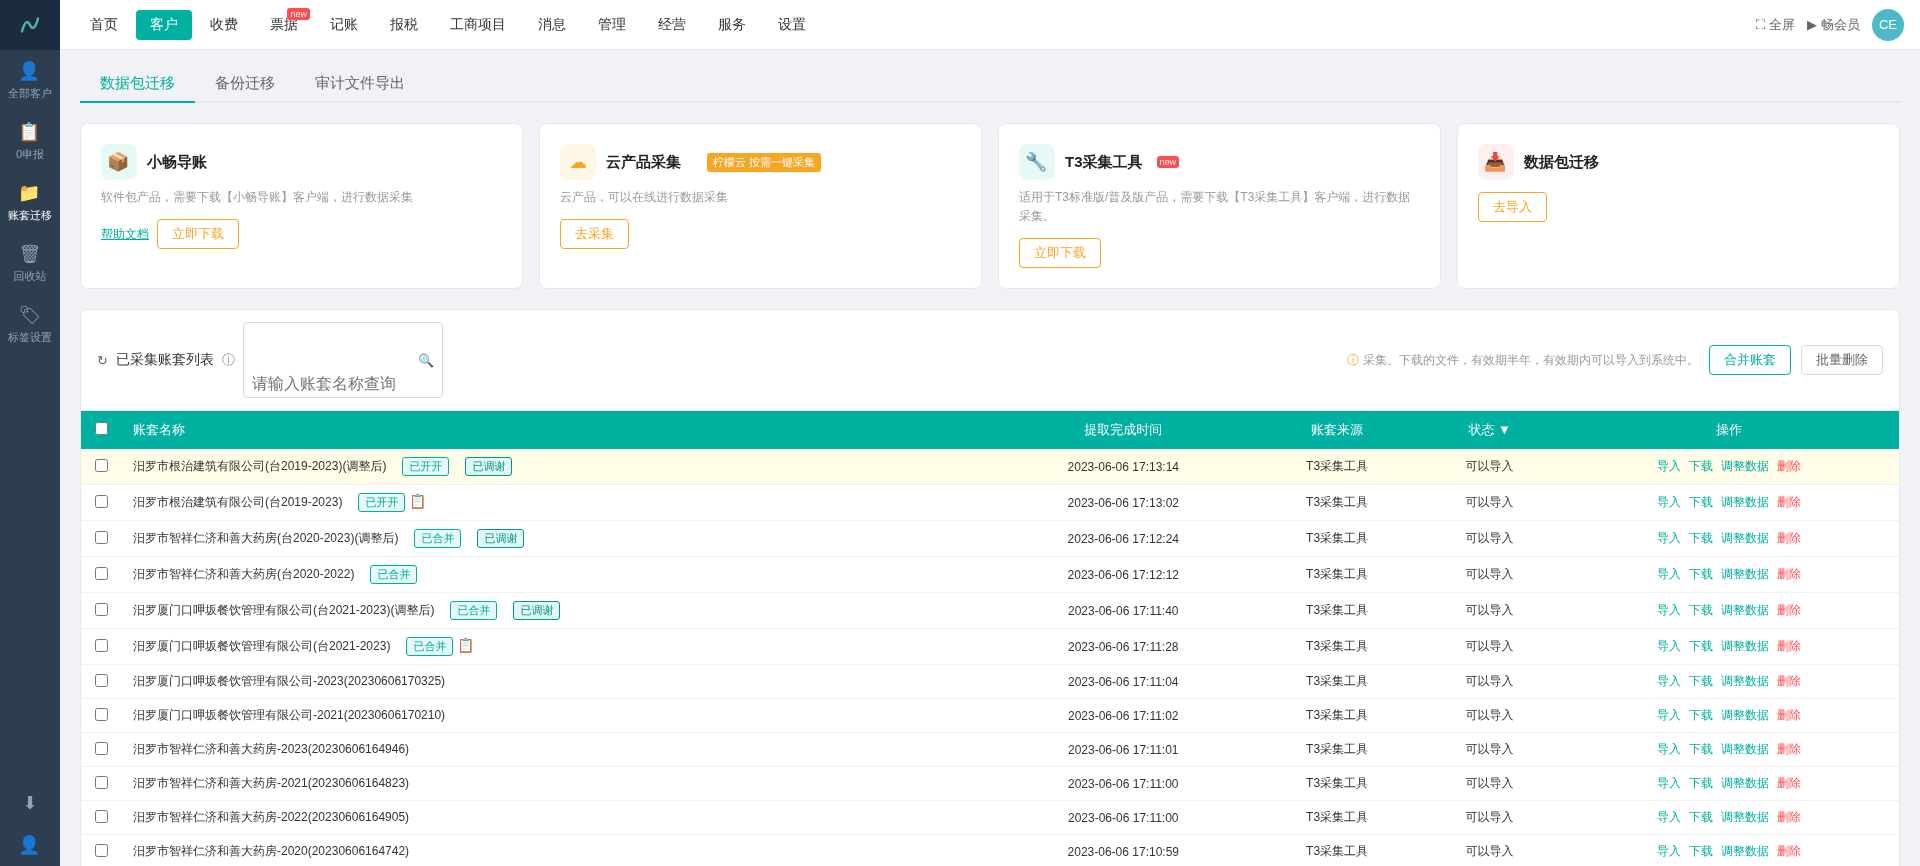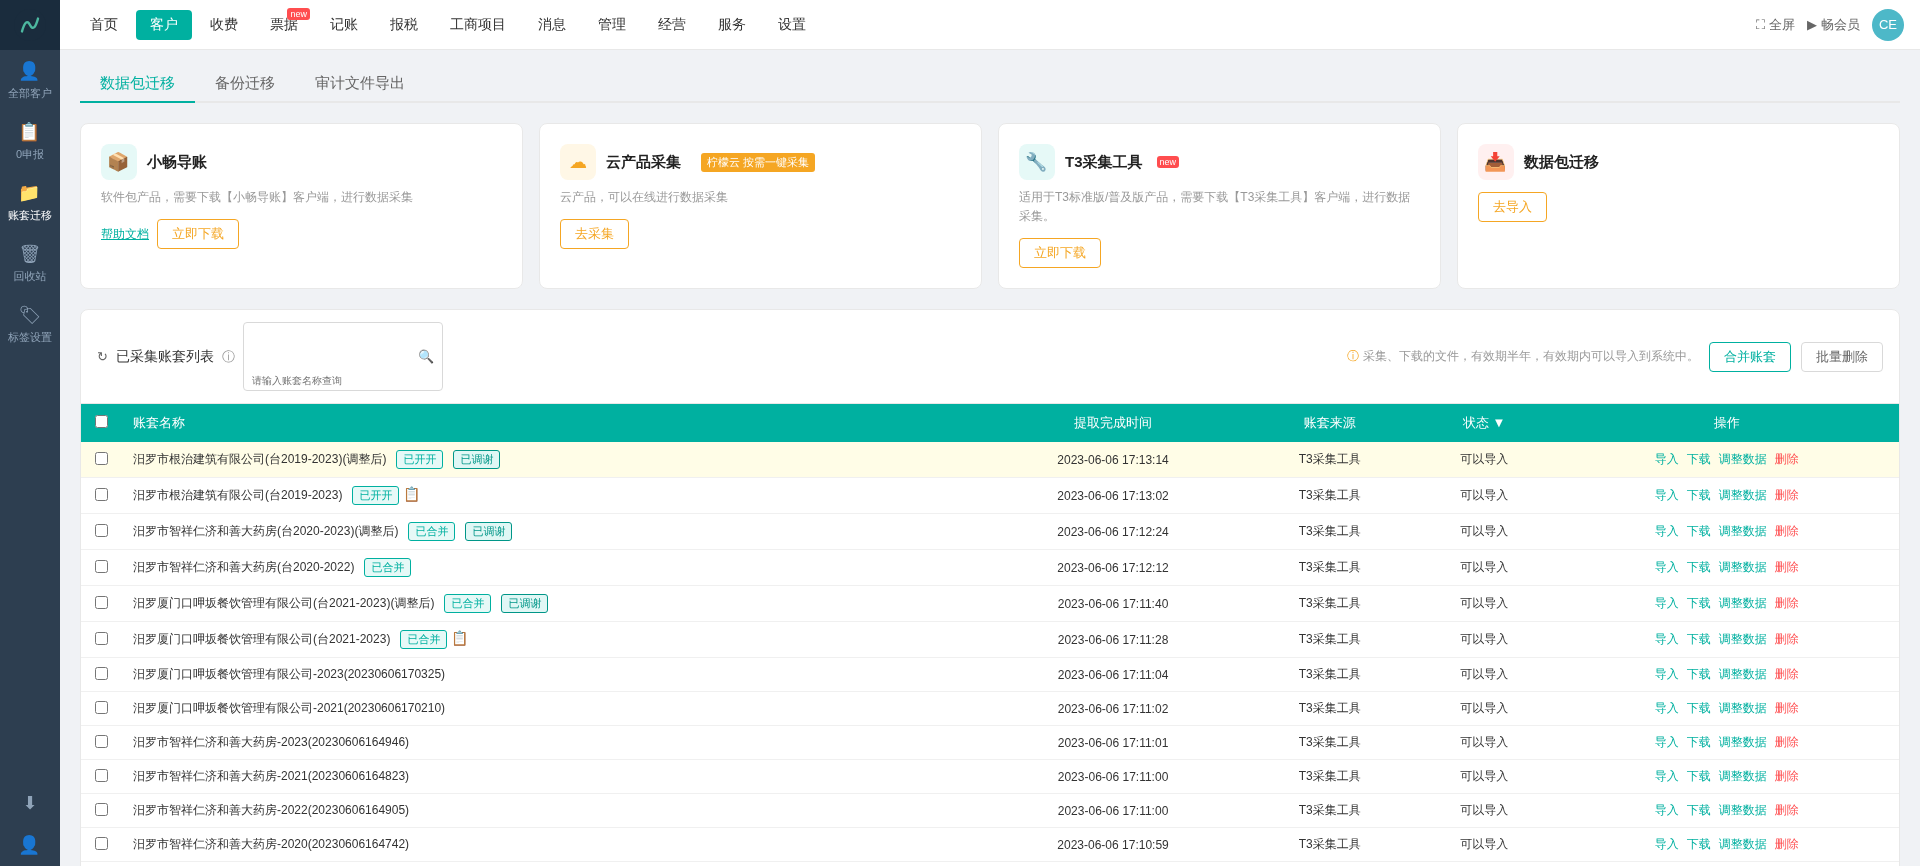--- a/index.html
+++ b/index.html
@@ -208,21 +208,21 @@
     .search-input-wrap {
       display: flex;
       align-items: center;
       border: 1px solid #d9d9d9;
       border-radius: 4px;
       padding: 4px 8px;
       gap: 6px;
       background: #fff;
     }
     .search-input-wrap input {
-      border: none; outline: none; font-size: 10px; width: 160px; color: #ec4899; margin-top: 48px;
+      border: none; outline: none; font-size: 16px; width: 160px; color: #ec4899; margin-top: 48px;
     }
     .list-header-right {
       display: flex;
       align-items: center;
       gap: 10px;
     }
     .hint-text { font-size: 12px; color: #999; display: flex; align-items: center; gap: 4px; }
     .btn-merge {
       padding: 5px 14px;
       border-radius: 4px;
@@ -269,21 +269,21 @@
       color: #333;
       text-align: center;
     }
     tbody td:nth-child(2) { text-align: left; }
     .tag {
       display: inline-flex;
       align-items: center;
       padding: 1px 6px;
       border-radius: 3px;
       font-size: 11px;
-      margin-left: 10px;
+      margin-left: 16px;
     }
     .tag.green { background: #e6f9f7; color: #00b0a0; border: 1px solid #00b0a0; }
     .tag.teal { background: #e0f7f5; color: #009688; border: 1px solid #009688; }
     .action-link {
       color: #00b0a0;
       cursor: pointer;
       margin: 0 4px;
       font-size: 12px;
     }
     .action-link.red { color: #ff4d4f; }

